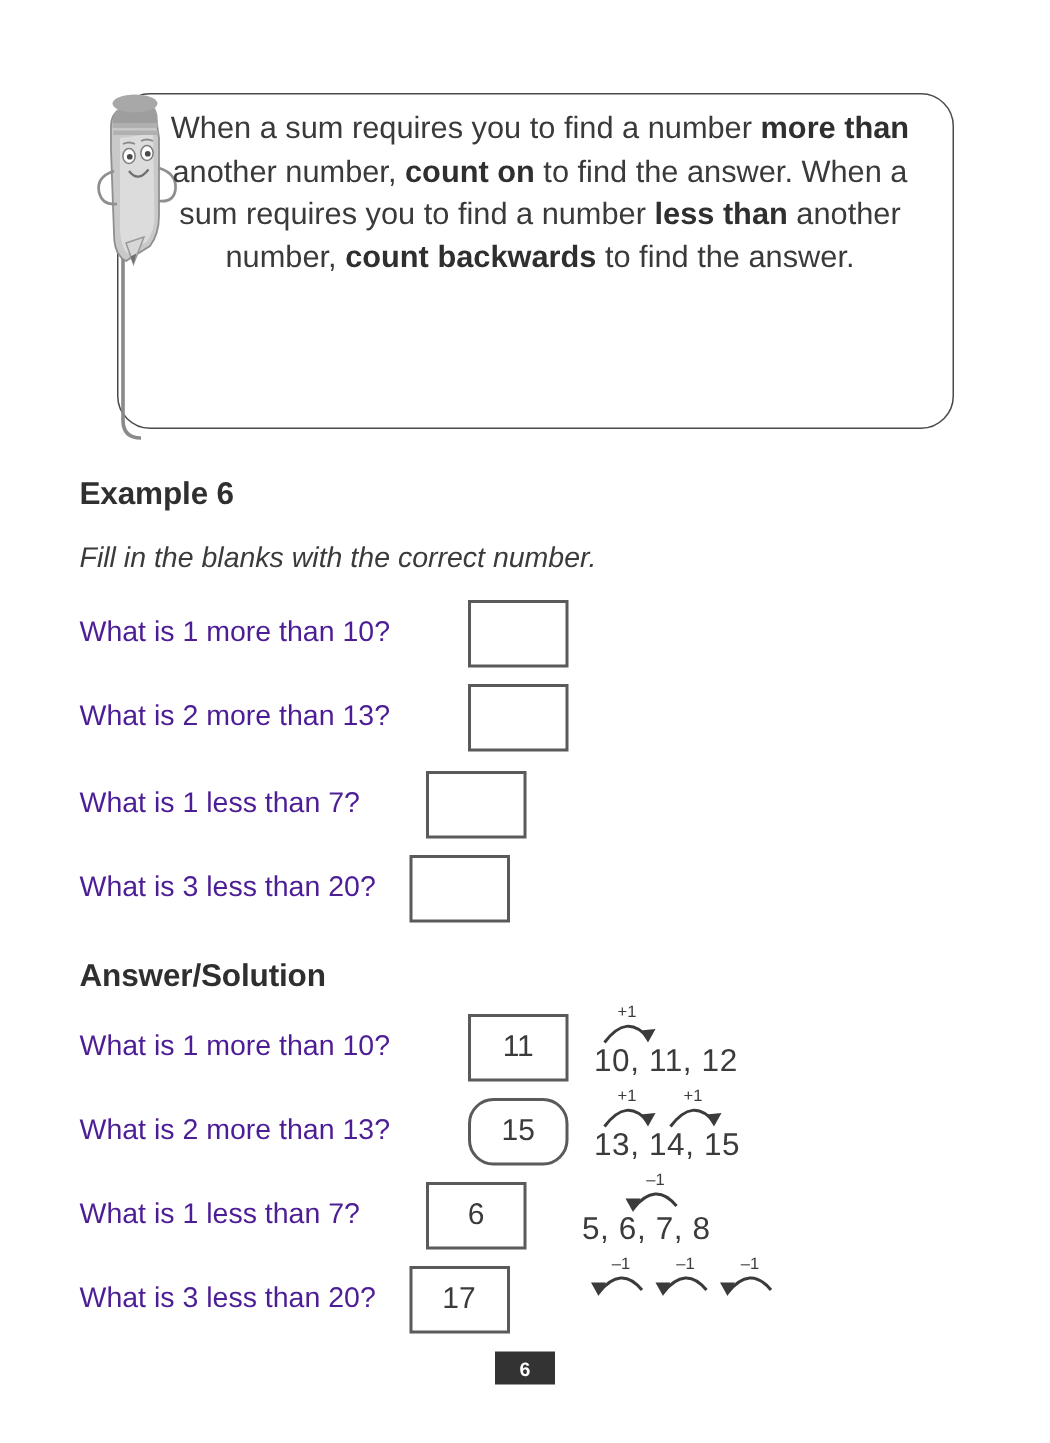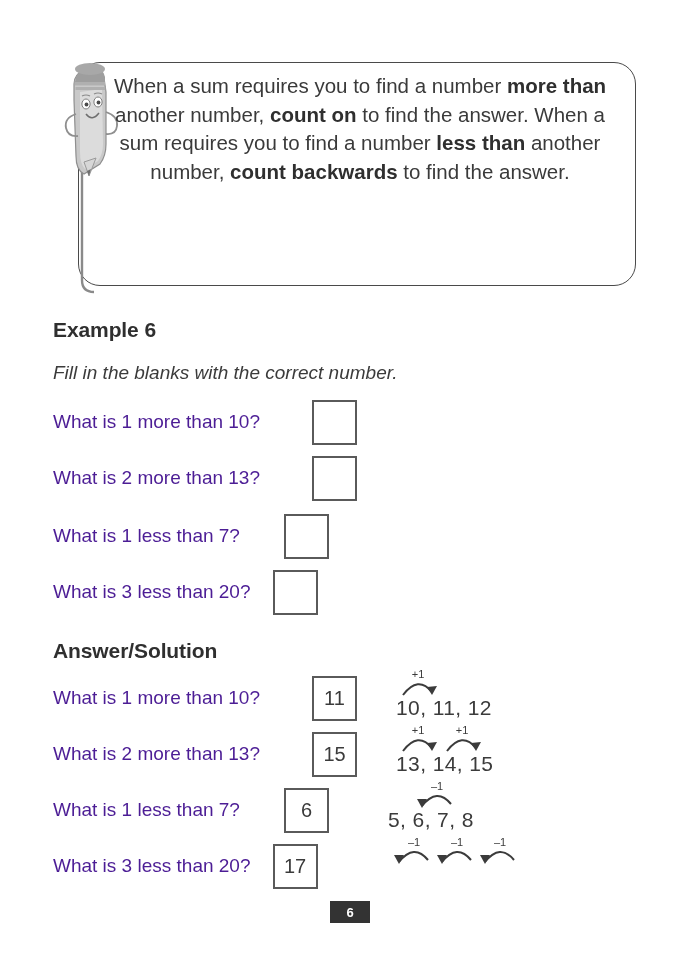--- a/index.html
+++ b/index.html
@@ -88,21 +88,21 @@
     display: flex;
     align-items: center;
     height: 52px;
   }
   .q-text {
     font-size: 19px;
     color: #4c1d95;
     white-space: nowrap;
   }
   .ans-box {
-    width: 45px;
+    width: 67px;
     height: 45px;
     border: 2px solid #5a5a5a;
     box-sizing: border-box;
     display: flex;
     align-items: center;
     justify-content: center;
     font-size: 20px;
     color: #3b3b3b;
     background: #ffffff;
     flex: none;
@@ -217,21 +217,21 @@
   <svg width="120" height="30" viewBox="0 0 120 30">
     <text x="22" y="10" font-size="11" font-family="Liberation Sans, sans-serif" fill="#3b3b3b" text-anchor="middle">+1</text>
     <path d="M7 27 Q22 7 36 24" stroke="#3b3b3b" stroke-width="2" fill="none"></path>
     <path d="M36 27 L31 19 L41 18 Z" fill="#3b3b3b"></path>
   </svg>
   <span class="seq-nums">10, 11, 12</span>
 </div>
 
 <div class="row" style="top:728px;">
   <span class="q-text">What is 2 more than 13?</span>
-  <span class="ans-box" style="margin-left:52px;">15</span>
+  <span class="ans-box" style="margin-left:52px;border-radius:17px;">15</span>
 </div>
 <div class="seq" style="left:396px; top:724px;">
   <svg width="130" height="30" viewBox="0 0 130 30">
     <text x="22" y="10" font-size="11" font-family="Liberation Sans, sans-serif" fill="#3b3b3b" text-anchor="middle">+1</text>
     <path d="M7 27 Q22 7 36 24" stroke="#3b3b3b" stroke-width="2" fill="none"></path>
     <path d="M36 27 L31 19 L41 18 Z" fill="#3b3b3b"></path>
     <text x="66" y="10" font-size="11" font-family="Liberation Sans, sans-serif" fill="#3b3b3b" text-anchor="middle">+1</text>
     <path d="M51 27 Q66 7 80 24" stroke="#3b3b3b" stroke-width="2" fill="none"></path>
     <path d="M80 27 L75 19 L85 18 Z" fill="#3b3b3b"></path>
   </svg>

